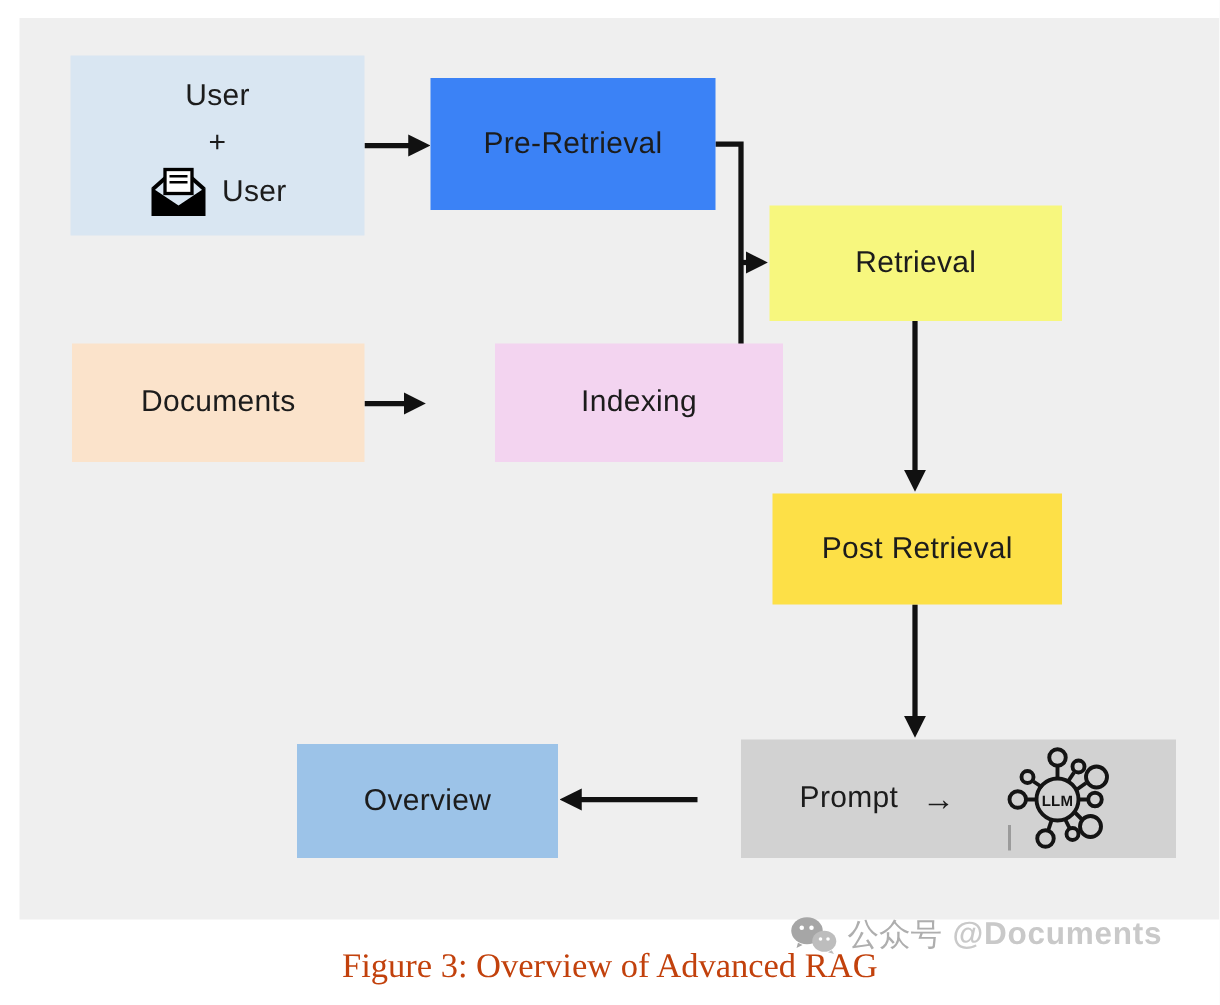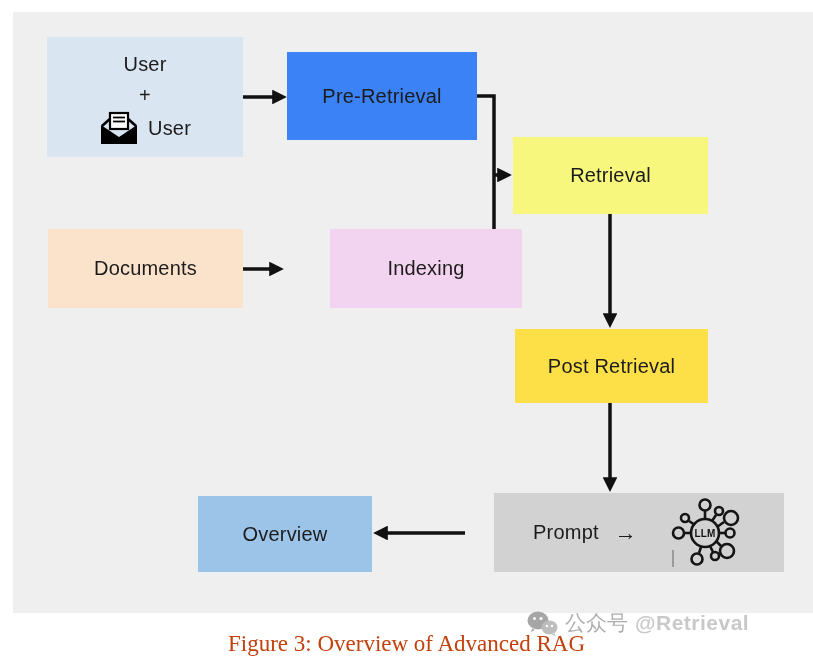--- a/index.html
+++ b/index.html
@@ -138,16 +138,16 @@
       <ellipse cx="12" cy="10.5" rx="10.5" ry="9" fill="#a6a6a6"></ellipse>
       <circle cx="8.5" cy="8.5" r="1.5" fill="#ffffff"></circle>
       <circle cx="15" cy="8.5" r="1.5" fill="#ffffff"></circle>
       <path d="M6 18.5 L5 22 L9 20" fill="#a6a6a6"></path>
       <ellipse cx="23.5" cy="17.5" rx="8" ry="7" fill="#bdbdbd"></ellipse>
       <circle cx="21" cy="16" r="1.2" fill="#ffffff"></circle>
       <circle cx="26" cy="16" r="1.2" fill="#ffffff"></circle>
       <path d="M28.5 23.5 L30 26 L26 24.8" fill="#bdbdbd"></path>
     </svg>
     <span class="wm-text">公众号</span>
-    <span class="wm-handle">@Retrieval</span>
+    <span class="wm-handle">@Documents</span>
   </div>
 
 </div>
 
 </body></html>

